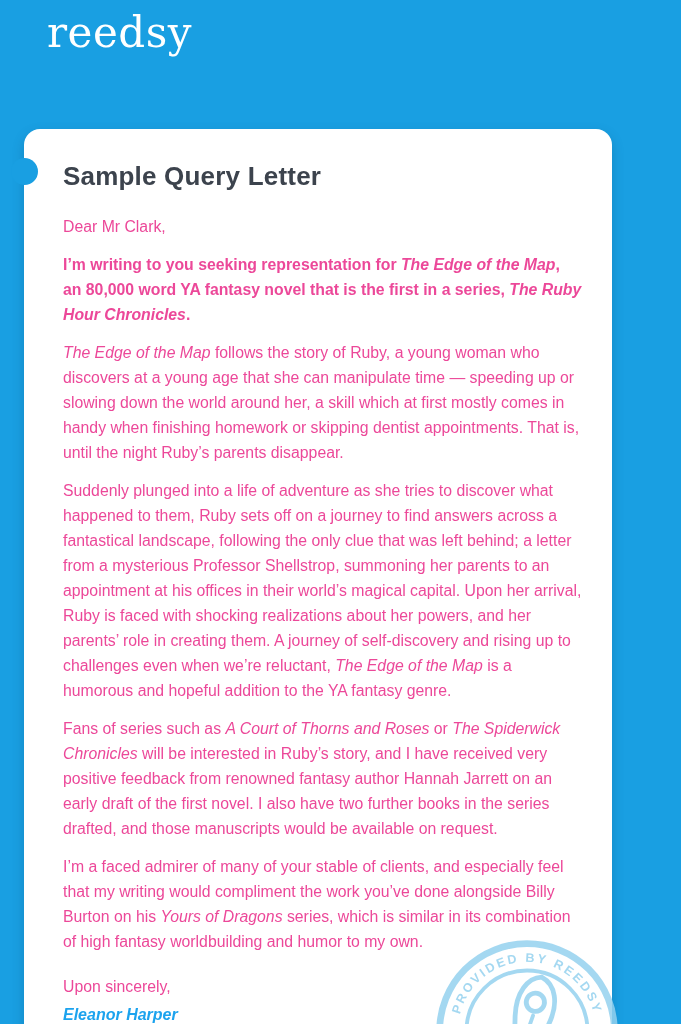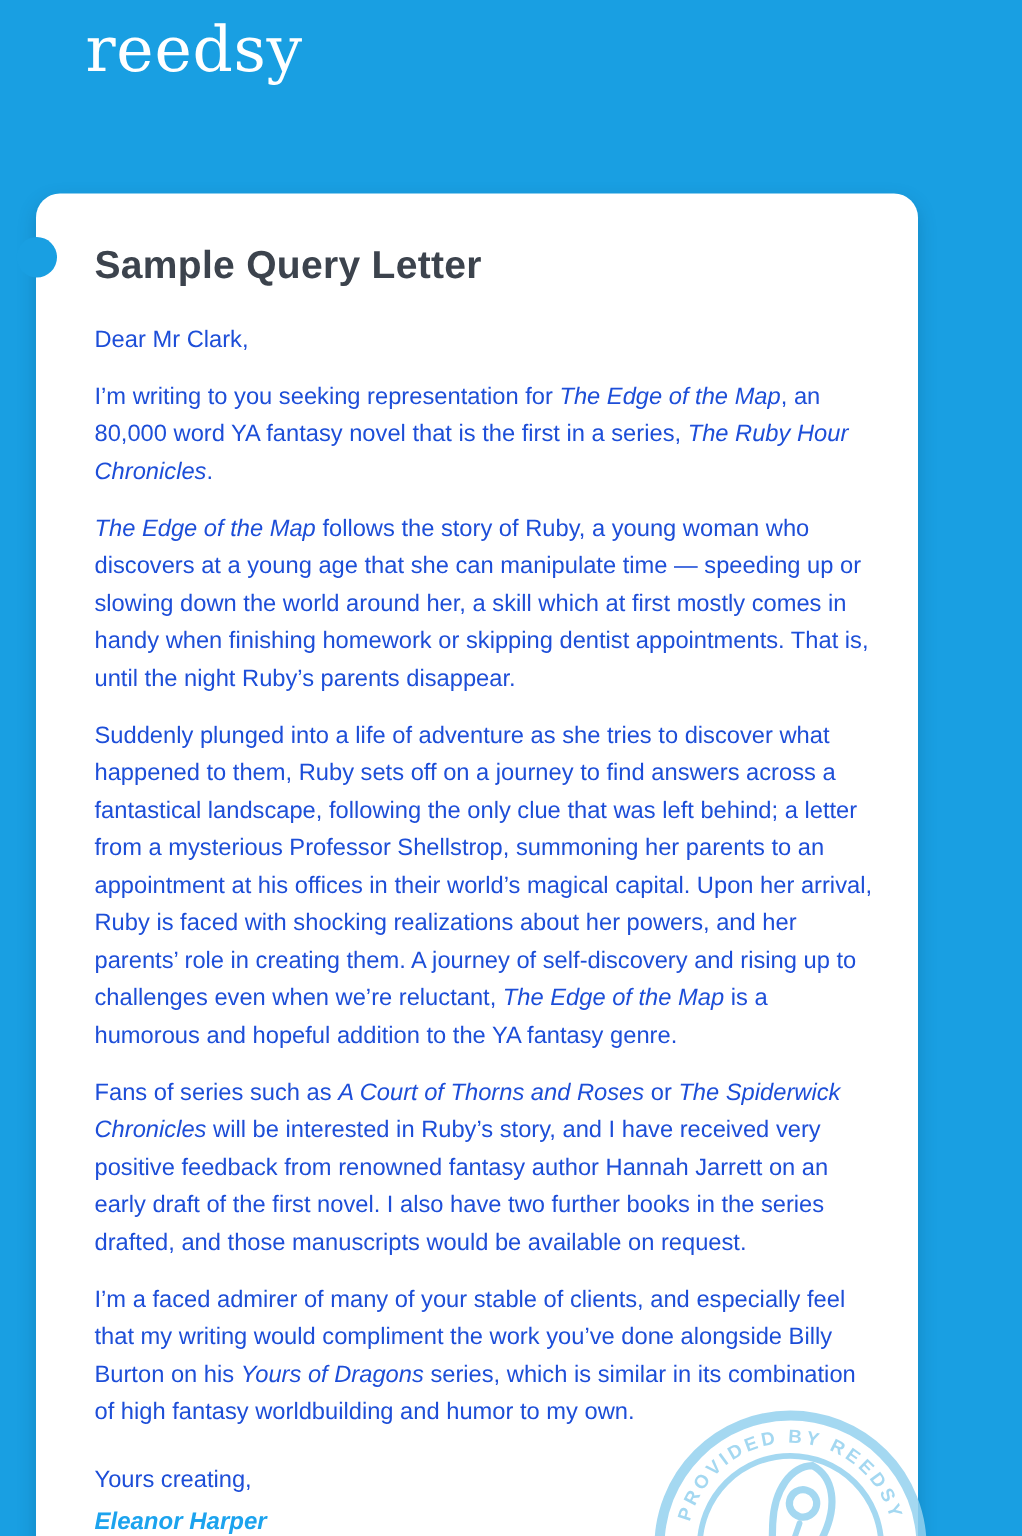--- a/index.html
+++ b/index.html
@@ -4,21 +4,21 @@
 <style>
   html,body{margin:0;padding:0;}
   .page{
     position:relative;
     width:681px;height:1024px;
     background:#199fe2;
     overflow:hidden;
     font-family:"Liberation Sans",sans-serif;
   }
   .logo{
-    position:absolute;left:57px;top:8px;
+    position:absolute;left:47px;top:8px;
     color:#ffffff;
     font-family:"DejaVu Serif",serif;
     font-size:42px;line-height:1.2;
     letter-spacing:0.5px;
   }
   .card{
     position:absolute;left:24px;top:81px;
     width:588px;height:912px;
     box-sizing:border-box;
     background:#ffffff;
@@ -33,23 +33,23 @@
     background:#199fe2;
   }
   h1.title{
     margin:4px 0 22px 0;
     font-size:26px;font-weight:700;
     color:#3c434d;letter-spacing:0.2px;
   }
   .body p{
     margin:0 0 13px 0;
     font-size:15.8px;line-height:25px;
-    color:#1d4ed8;
+    color:#ec4899;
   }
-  .body p.bold{font-weight:400;}
+  .body p.bold{font-weight:700;}
   .body em{font-style:italic;}
   p.closing{margin:20px 0 3px 0;}
   p.signature{
     margin:0;
     color:#1ca3ee;
     font-weight:700;font-style:italic;
     font-size:16px;line-height:25px;
   }
   .stamp{
     position:absolute;left:407px;top:806px;
@@ -75,21 +75,21 @@
       <p>Dear Mr Clark,</p>
 
       <div>
           <p class="bold"><span>I’m writing to you seeking representation for </span><em>The Edge of the Map</em><span>, an 80,000 word YA fantasy novel that is the first in a series, </span><em>The Ruby Hour Chronicles</em><span>.</span></p>
           <p><em>The Edge of the Map</em><span> follows the story of Ruby, a young woman who discovers at a young age that she can manipulate time — speeding up or slowing down the world around her, a skill which at first mostly comes in handy when finishing homework or skipping dentist appointments. That is, until the night Ruby’s parents disappear.</span></p>
           <p><span>Suddenly plunged into a life of adventure as she tries to discover what happened to them, Ruby sets off on a journey to find answers across a fantastical landscape, following the only clue that was left behind; a letter from a mysterious Professor Shellstrop, summoning her parents to an appointment at his offices in their world’s magical capital. Upon her arrival, Ruby is faced with shocking realizations about her powers, and her parents’ role in creating them. A journey of self-discovery and rising up to challenges even when we’re reluctant, </span><em>The Edge of the Map</em><span> is a humorous and hopeful addition to the YA fantasy genre.</span></p>
           <p><span>Fans of series such as </span><em>A Court of Thorns and Roses</em><span> or </span><em>The Spiderwick Chronicles</em><span> will be interested in Ruby’s story, and I have received very positive feedback from renowned fantasy author Hannah Jarrett on an early draft of the first novel. I also have two further books in the series drafted, and those manuscripts would be available on request.</span></p>
           <p><span>I’m a faced admirer of many of your stable of clients, and especially feel that my writing would compliment the work you’ve done alongside Billy Burton on his </span><em>Yours of Dragons</em><span> series, which is similar in its combination of high fantasy worldbuilding and humor to my own.</span></p>
         </div>
 
-      <p class="closing">Yours creating,</p>
+      <p class="closing">Upon sincerely,</p>
       <p class="signature">Eleanor Harper</p>
     </div>
 
     <div class="stamp">
       <svg viewBox="0 0 200 200" fill="none" stroke="currentColor" stroke-linecap="round">
 
         <circle cx="100" cy="100" r="91" stroke-width="7"></circle>
 
         <circle cx="100" cy="100" r="63" stroke-width="4"></circle>
 

